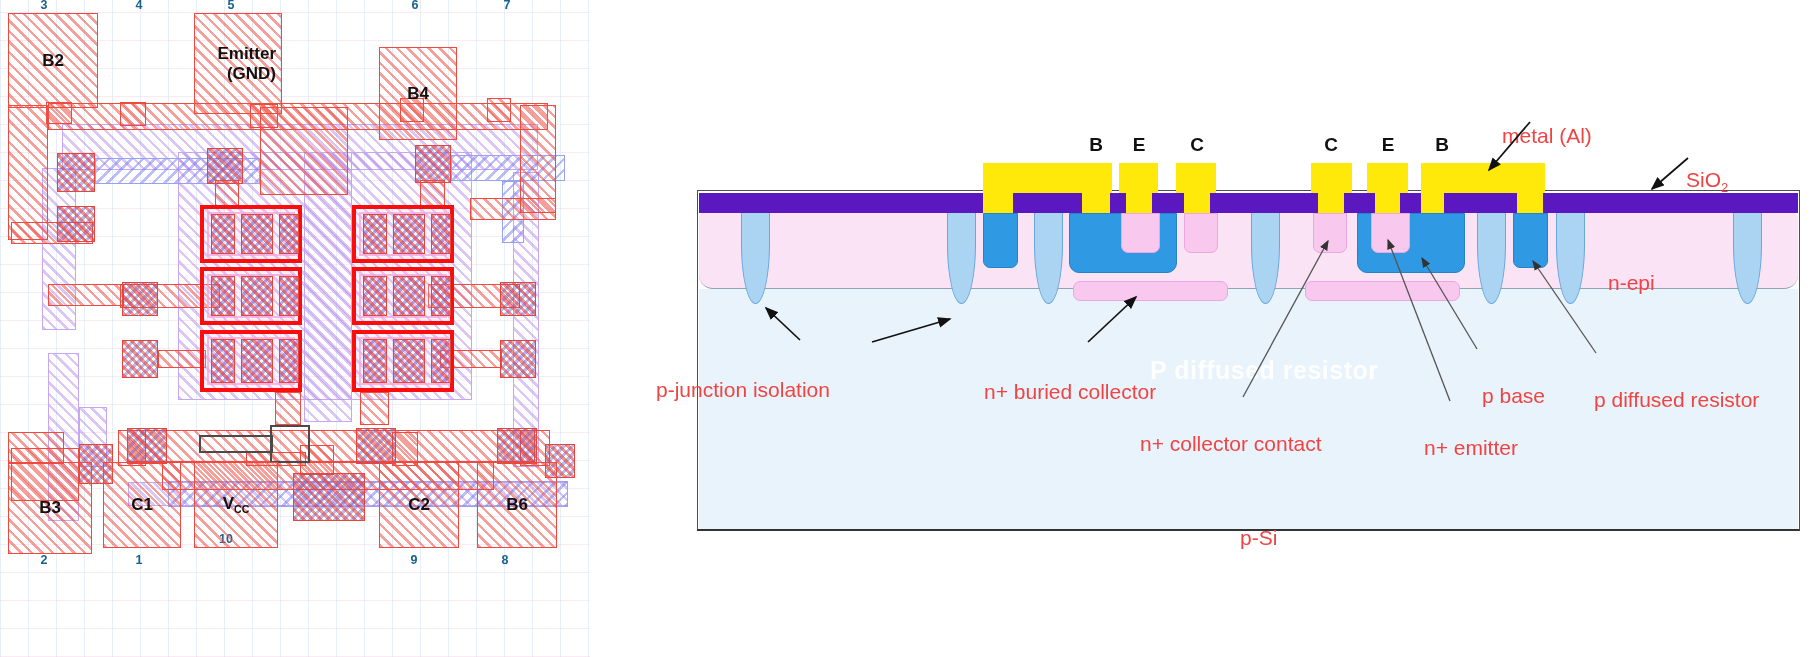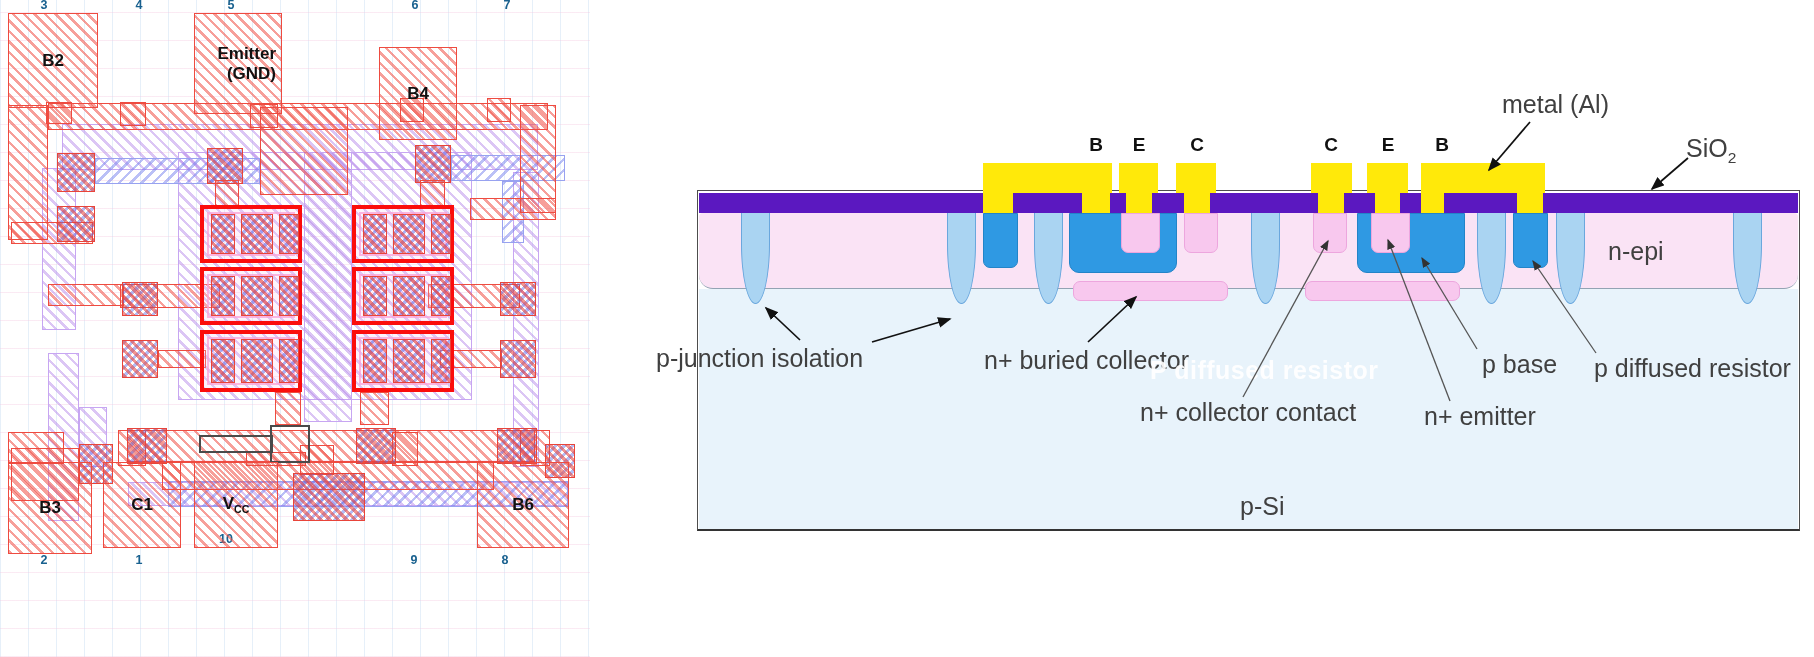--- a/index.html
+++ b/index.html
@@ -28,21 +28,21 @@
   .tcell::before{content:"";position:absolute;inset:3px;border:2px solid rgba(250,160,215,.75);}
   .tbar{position:absolute;top:5px;bottom:5px;
       background-image:
         repeating-linear-gradient(45deg, rgba(232,62,54,.6) 0 3px, transparent 3px 6px),
         repeating-linear-gradient(135deg, rgba(90,110,230,.5) 0 3px, transparent 3px 6px);
       border:1.5px solid #e8443a;box-sizing:border-box;}
   .tb1{left:7px;width:24px;}.tb2{left:37px;width:32px;}.tb3{left:75px;width:20px;}
   .dark{border:2.2px solid #4a4a4a;box-sizing:border-box;background:transparent;}
 
   
-  .lbl{position:absolute;font-size:25px;color:#404040;white-space:nowrap;}
+  .lbl{position:absolute;font-size:21px;color:#ef4444;white-space:nowrap;margin-top:34px;}
   .term{position:absolute;top:134px;width:18px;text-align:center;font-size:19px;font-weight:600;color:#111;}
   .iso{position:absolute;top:212px;width:29px;height:92px;background:#aad4f2;
        border:1.6px solid #6aa7dd;box-sizing:border-box;border-radius:0 0 15px 15px / 0 0 62px 62px;}
   .yell{position:absolute;background:#ffe90a;}
   .npink{position:absolute;background:#f8c8ee;border:1.5px solid #eda6de;box-sizing:border-box;}
   .pblue{position:absolute;background:#2f99e3;border:1px solid #2384c8;box-sizing:border-box;}
   #ghost{position:absolute;left:1150px;top:356px;font-size:25px;font-weight:600;
        color:rgba(255,255,255,.92);letter-spacing:.5px;white-space:nowrap;}
   svg#overlay{position:absolute;left:0;top:0;z-index:9;pointer-events:none;}
   sub.sm{font-size:62%;}
@@ -172,21 +172,24 @@
 
     <div class="abs hr pad" style="left:8px;top:462px;width:84px;height:92px;">
         <span>B3</span>
       </div>
     <div class="abs hr pad" style="left:103px;top:462px;width:78px;height:86px;">
         <span>C1</span>
       </div>
     <div class="abs hr pad" style="left:194px;top:462px;width:84px;height:86px;">
         <span><span>V</span><sub class="sm">CC</sub></span>
       </div>
-    <div class="abs hr pad" style="left:477px;top:462px;width:92px;height:86px;">
+    <div class="abs hr pad" style="left:379px;top:462px;width:80px;height:86px;">
+        <span>C2</span>
+      </div>
+    <div class="abs hr pad" style="left:477px;top:462px;width:80px;height:86px;">
         <span>B6</span>
       </div>
   </div>
 
   <div>
 
     <div class="abs" style="left:697px;top:190px;width:1103px;height:341px;border:1.6px solid #4d4d4d;border-bottom:2.4px solid #333;box-sizing:border-box;"></div>
 
     <div class="abs" style="left:699px;top:289px;width:1099px;height:240px;background:#e8f3fb;"></div>
 

